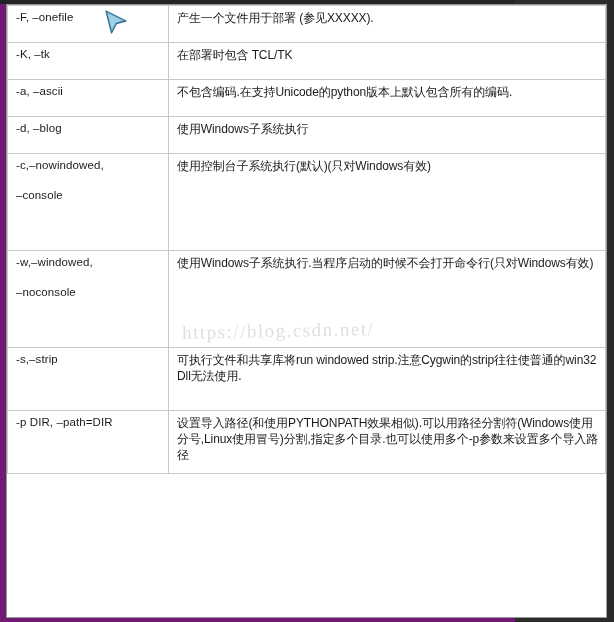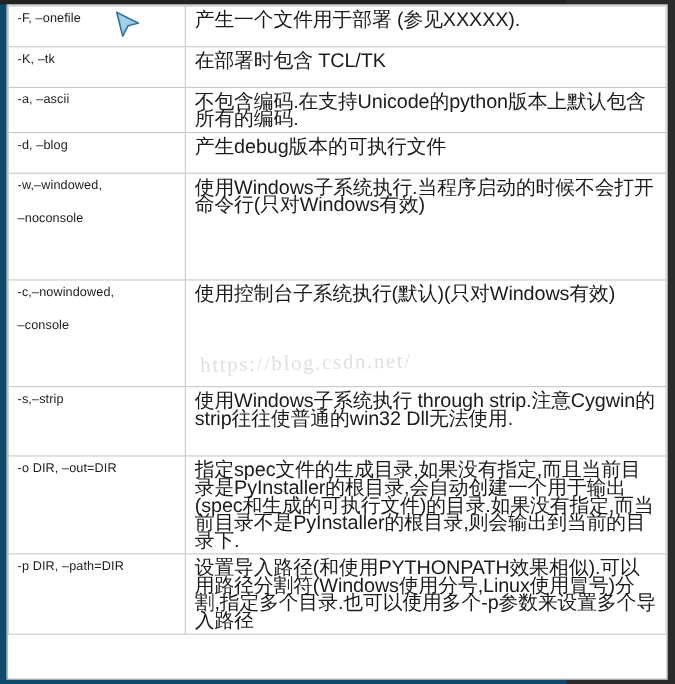--- a/index.html
+++ b/index.html
@@ -11,21 +11,21 @@
     width: 614px;
     height: 622px;
     overflow: hidden;
     background: #2b2b2b;
     font-family: "Liberation Sans", "DejaVu Sans", sans-serif;
   }
   #page {
     position: relative;
     width: 515px;
     height: 622px;
-    background: #0c4a6e;
+    background: #701a75;
     box-sizing: border-box;
   }
   
   #page::before {
     content: "";
     position: absolute;
     left: 0; top: 0; right: 0;
     height: 4px;
     background: #232323;
   }
@@ -55,21 +55,21 @@
   }
   td.opt-flag {
     width: 146px;
     font-size: 11.5px;
     line-height: 15px;
     letter-spacing: 0.1px;
     white-space: pre-line;
     word-break: break-word;
   }
   td.opt-desc {
-    font-size: 18px;
+    font-size: 12px;
     line-height: 16px;
     letter-spacing: -0.1px;
     word-break: break-word;
   }
   
   #watermark {
     position: absolute;
     left: 182px;
     top: 320px;
     font-family: "Liberation Serif", "DejaVu Serif", serif;
@@ -109,41 +109,37 @@
           <tr>
             <td class="opt-flag scale-0">-K, –tk</td>
             <td class="opt-desc">在部署时包含 TCL/TK</td>
           </tr>
           <tr>
             <td class="opt-flag scale-0">-a, –ascii</td>
             <td class="opt-desc">不包含编码.在支持Unicode的python版本上默认包含所有的编码.</td>
           </tr>
           <tr>
             <td class="opt-flag scale-0">-d, –blog</td>
-            <td class="opt-desc">产生debug版本的可执行文件</td>
+            <td class="opt-desc">使用Windows子系统执行</td>
+          </tr>
+          <tr>
+            <td class="opt-flag scale-2">-c,–nowindowed,
+
+–console</td>
+            <td class="opt-desc">使用控制台子系统执行(默认)(只对Windows有效)</td>
           </tr>
           <tr>
             <td class="opt-flag scale-2">-w,–windowed,
 
 –noconsole</td>
             <td class="opt-desc">使用Windows子系统执行.当程序启动的时候不会打开命令行(只对Windows有效)</td>
           </tr>
           <tr>
-            <td class="opt-flag scale-2">-c,–nowindowed,
-
-–console</td>
-            <td class="opt-desc">使用控制台子系统执行(默认)(只对Windows有效)</td>
-          </tr>
-          <tr>
             <td class="opt-flag scale-1">-s,–strip</td>
-            <td class="opt-desc">使用Windows子系统执行 through strip.注意Cygwin的strip往往使普通的win32 Dll无法使用.</td>
-          </tr>
-          <tr>
-            <td class="opt-flag scale-1">-o DIR, –out=DIR</td>
-            <td class="opt-desc">指定spec文件的生成目录,如果没有指定,而且当前目录是PyInstaller的根目录,会自动创建一个用于输出(spec和生成的可执行文件)的目录.如果没有指定,而当前目录不是PyInstaller的根目录,则会输出到当前的目录下.</td>
+            <td class="opt-desc">可执行文件和共享库将run windowed strip.注意Cygwin的strip往往使普通的win32 Dll无法使用.</td>
           </tr>
           <tr>
             <td class="opt-flag scale-1">-p DIR, –path=DIR</td>
             <td class="opt-desc">设置导入路径(和使用PYTHONPATH效果相似).可以用路径分割符(Windows使用分号,Linux使用冒号)分割,指定多个目录.也可以使用多个-p参数来设置多个导入路径</td>
           </tr>
         </tbody>
     </table>
   </div>
 
   <div id="watermark">https://blog.csdn.net/</div>

